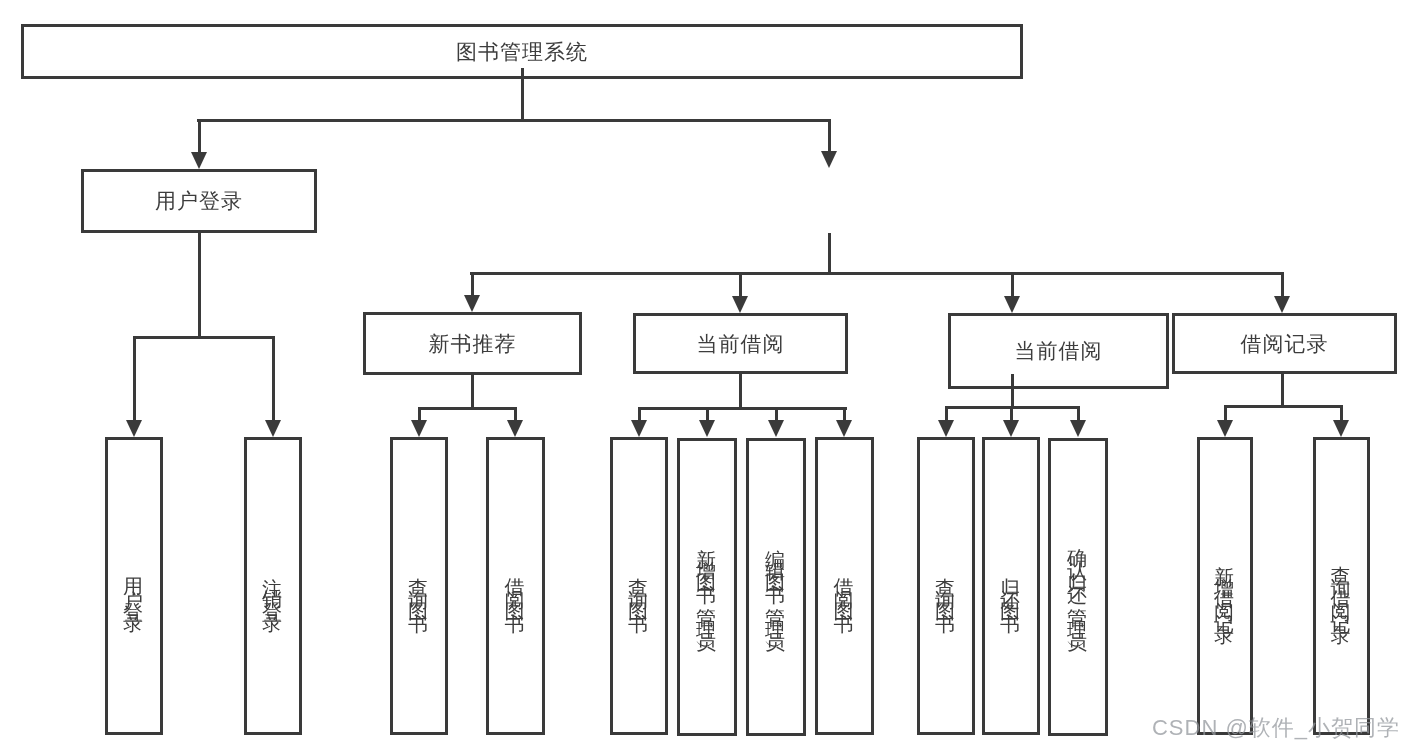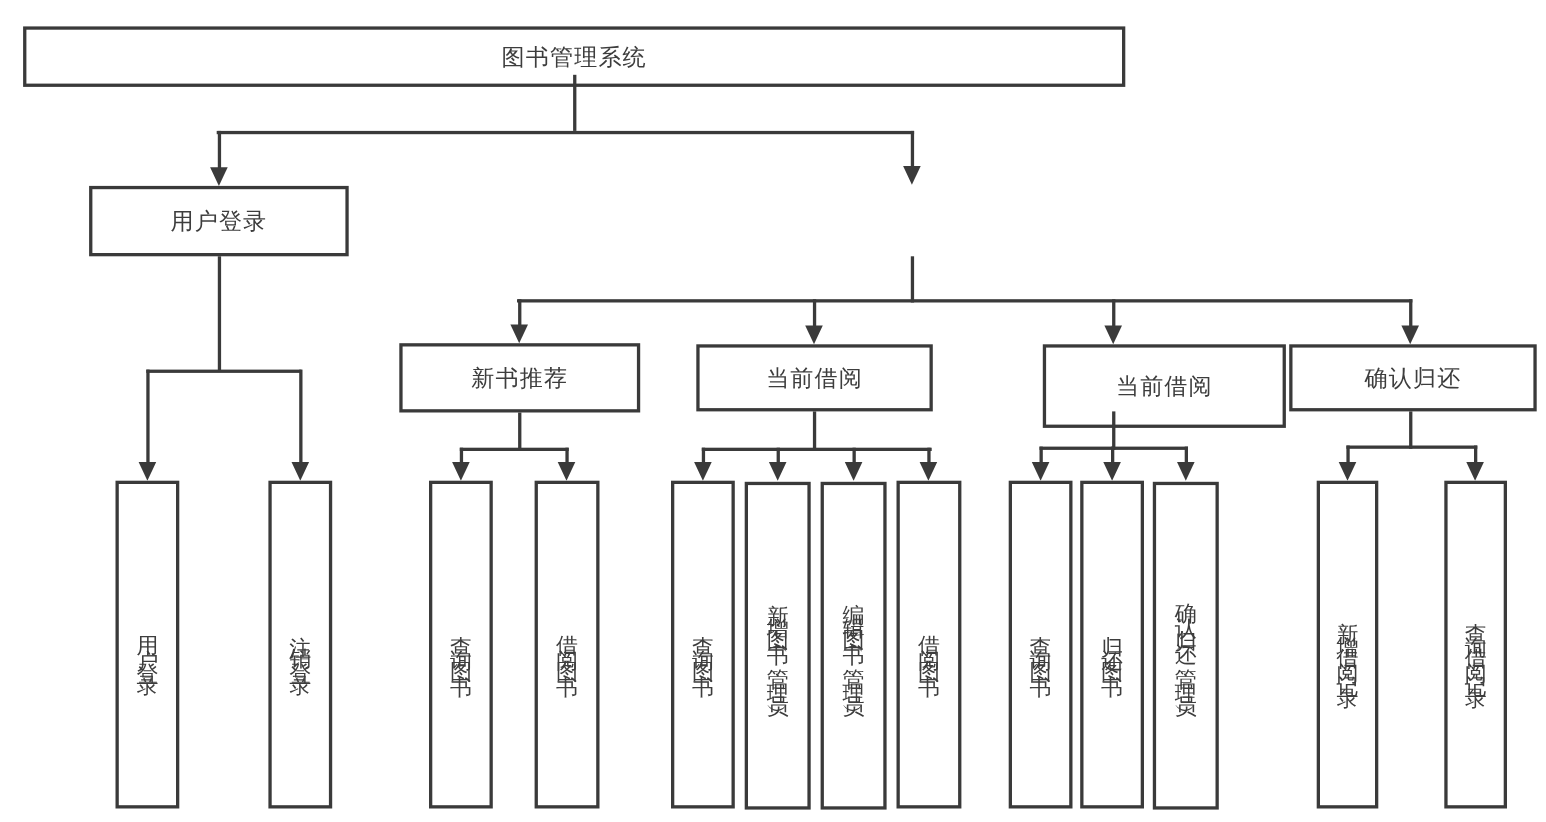--- a/index.html
+++ b/index.html
@@ -60,21 +60,21 @@
   <div class="vl" style="left:739px;top:272px;height:26px"></div>
   <div class="arrow" style="left:732px;top:296px"></div>
   <div class="vl" style="left:1011px;top:272px;height:26px"></div>
   <div class="arrow" style="left:1004px;top:296px"></div>
   <div class="vl" style="left:1281px;top:272px;height:26px"></div>
   <div class="arrow" style="left:1274px;top:296px"></div>
 
   <div class="box h" style="left:363px;top:312px;width:219px;height:63px">新书推荐</div>
   <div class="box h" style="left:633px;top:313px;width:215px;height:61px">当前借阅</div>
   <div class="box h" style="left:948px;top:313px;width:221px;height:76px">当前借阅</div>
-  <div class="box h" style="left:1172px;top:313px;width:225px;height:61px">确认归还</div>
+  <div class="box h" style="left:1172px;top:313px;width:225px;height:61px">借阅记录</div>
 
   <div class="vl" style="left:471px;top:375px;height:35px"></div>
   <div class="hl" style="left:418px;top:407px;width:99px"></div>
   <div class="vl" style="left:418px;top:407px;height:15px"></div>
   <div class="arrow" style="left:411px;top:420px"></div>
   <div class="vl" style="left:514px;top:407px;height:15px"></div>
   <div class="arrow" style="left:507px;top:420px"></div>
 
   <div class="vl" style="left:739px;top:374px;height:36px"></div>
   <div class="hl" style="left:638px;top:407px;width:209px"></div>
@@ -140,14 +140,15 @@
     <span>确认归还（管理员）</span>
   </div>
 
   <div class="box v" style="left:1197px;top:437px;width:56px;height:298px">
     <span>新增借阅记录</span>
   </div>
   <div class="box v" style="left:1313px;top:437px;width:57px;height:298px">
     <span>查询借阅记录</span>
   </div>
 
+  <div class="watermark">CSDN @软件_小贺同学</div>
 
 </div>
 
 </body></html>

